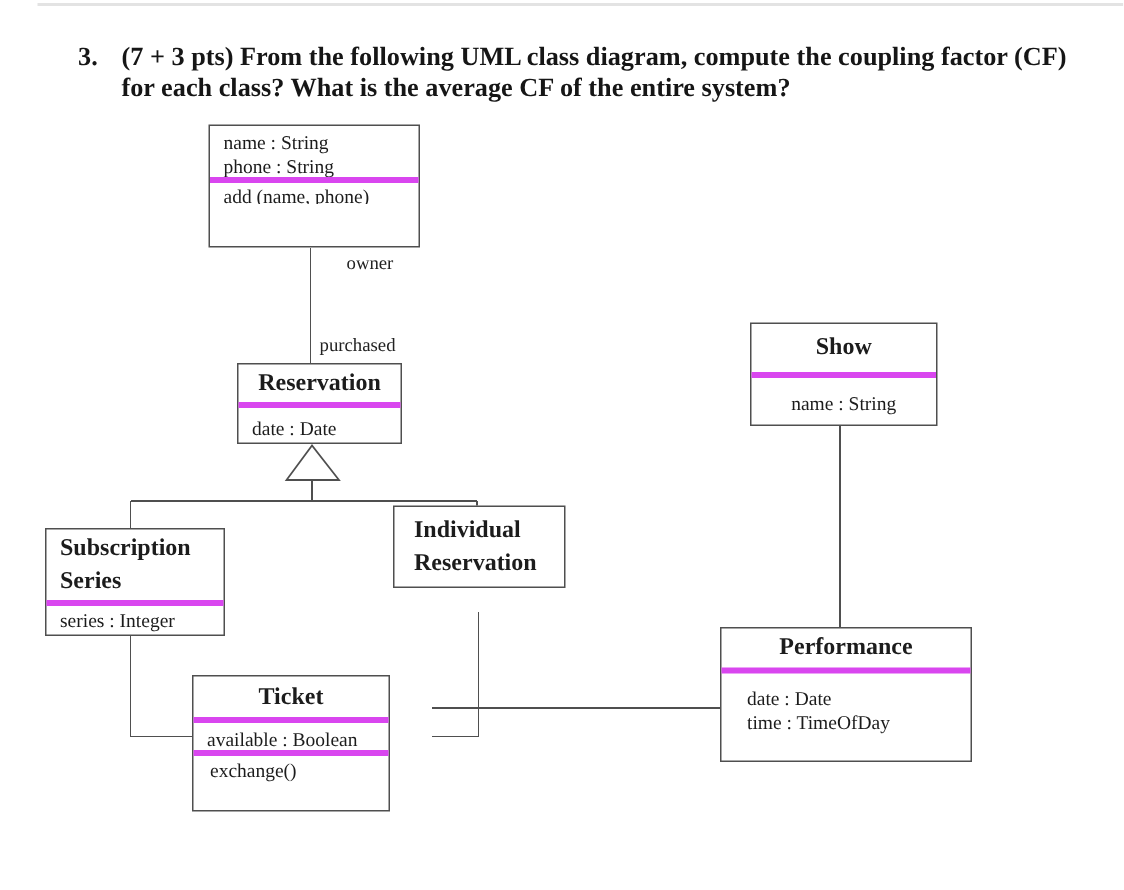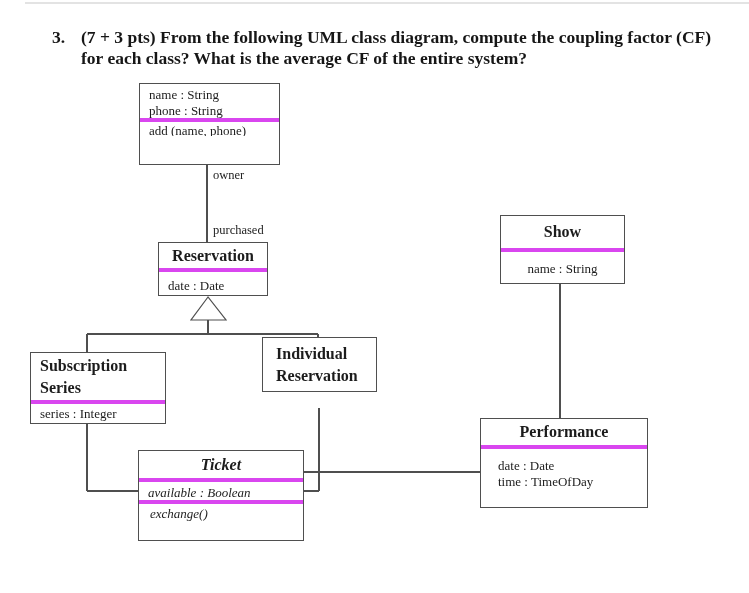--- a/index.html
+++ b/index.html
@@ -65,62 +65,62 @@
       <line x1="87" y1="424" x2="87" y2="491"></line>
       <line x1="87" y1="491" x2="138" y2="491"></line>
       <line x1="319" y1="408" x2="319" y2="491"></line>
       <line x1="288" y1="491" x2="319" y2="491"></line>
       <line x1="288" y1="472" x2="482" y2="472"></line>
       <line x1="560" y1="284" x2="560" y2="418"></line>
     </g>
     <polygon points="208,297 191,320 226,320" fill="#ffffff" stroke="#4f4f4f" stroke-width="1.2" shape-rendering="auto"></polygon>
   </svg>
 
-  <div class="rel-label" style="left:213px; top:168px;text-align:center;">owner</div>
+  <div class="rel-label" style="left:231px; top:168px;text-align:center;">owner</div>
   <div class="rel-label" style="left:213px; top:223px;">purchased</div>
 
   <div class="uml-class" style="left:139px; top:83px; width:141px; height:82px;">
     <div class="cmp body" style="height:34px;">
       <div>name : String</div>
       <div>phone : String</div>
     </div>
     <div class="cmp body" style="height:18px; padding-top:1px;">
       <div>add (name, phone)</div>
     </div>
   </div>
 
   <div class="uml-class" style="left:158px; top:242px; width:110px; height:54px;">
     <div class="cmp title" style="height:25px;">Reservation</div>
     <div class="cmp body" style="height:27px; padding-top:6px;">
       <div>date : Date</div>
     </div>
   </div>
 
-  <div class="uml-class" style="left:30px; top:352px; width:136px; height:72px;">
+  <div class="uml-class" style="left:30px; top:352px; width:120px; height:72px;">
     <div class="cmp title left" style="height:47px;">
       <div class="two-line">
         <div>Subscription</div>
         <div>Series</div>
       </div>
     </div>
     <div class="cmp body" style="height:23px; padding-top:2px;">
       <div>series : Integer</div>
     </div>
   </div>
 
   <div class="uml-class" style="left:262px; top:337px; width:115px; height:55px;">
     <div class="cmp title left" style="height:53px; padding-left:13px;">
       <div class="two-line">
         <div>Individual</div>
         <div>Reservation</div>
       </div>
     </div>
   </div>
 
-  <div class="uml-class" style="left:138px; top:450px; width:166px; height:91px;font-style:italic;">
+  <div class="uml-class" style="left:128px; top:450px; width:132px; height:91px;">
     <div class="cmp title" style="height:27px;">Ticket</div>
     <div class="cmp body" style="height:22px; padding-top:3px;">
       <div>available : Boolean</div>
     </div>
     <div class="cmp body" style="height:38px; padding-top:2px; padding-left:11px;">
       <div>exchange()</div>
     </div>
   </div>
 
   <div class="uml-class" style="left:500px; top:215px; width:125px; height:69px;">

